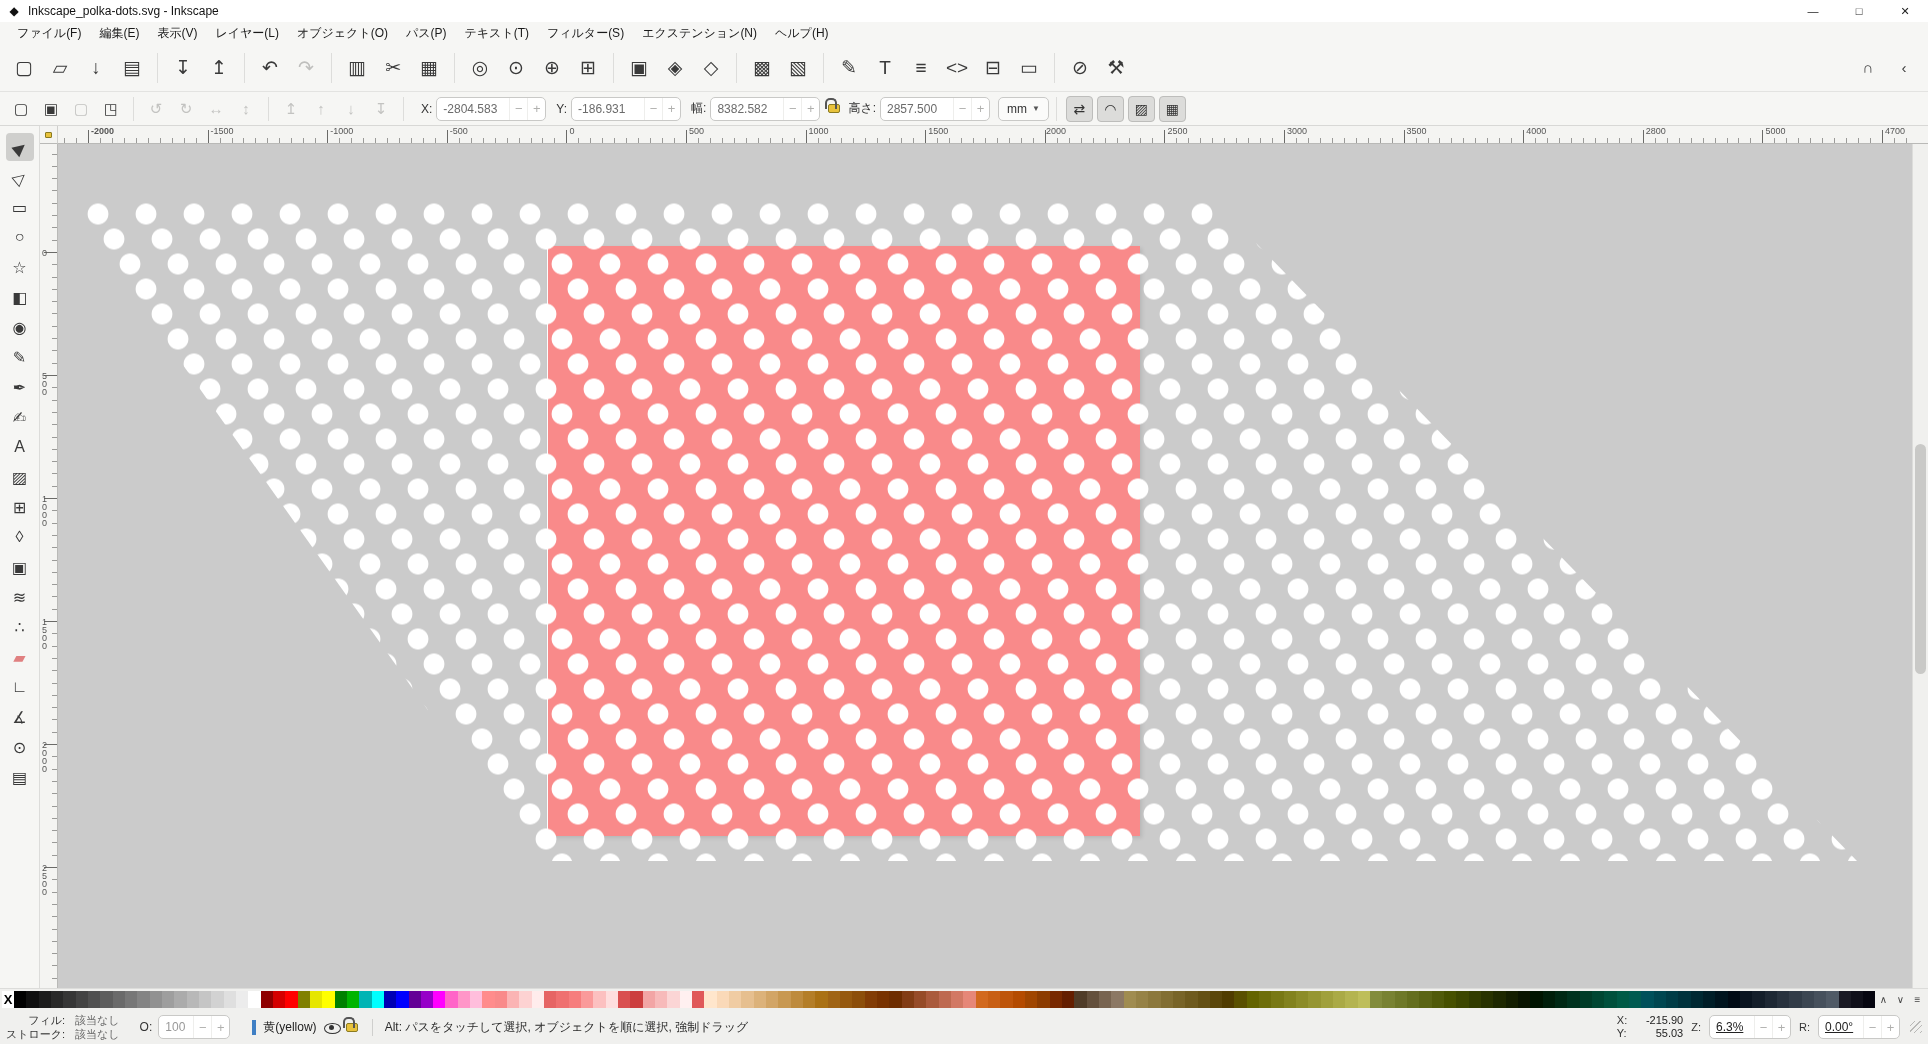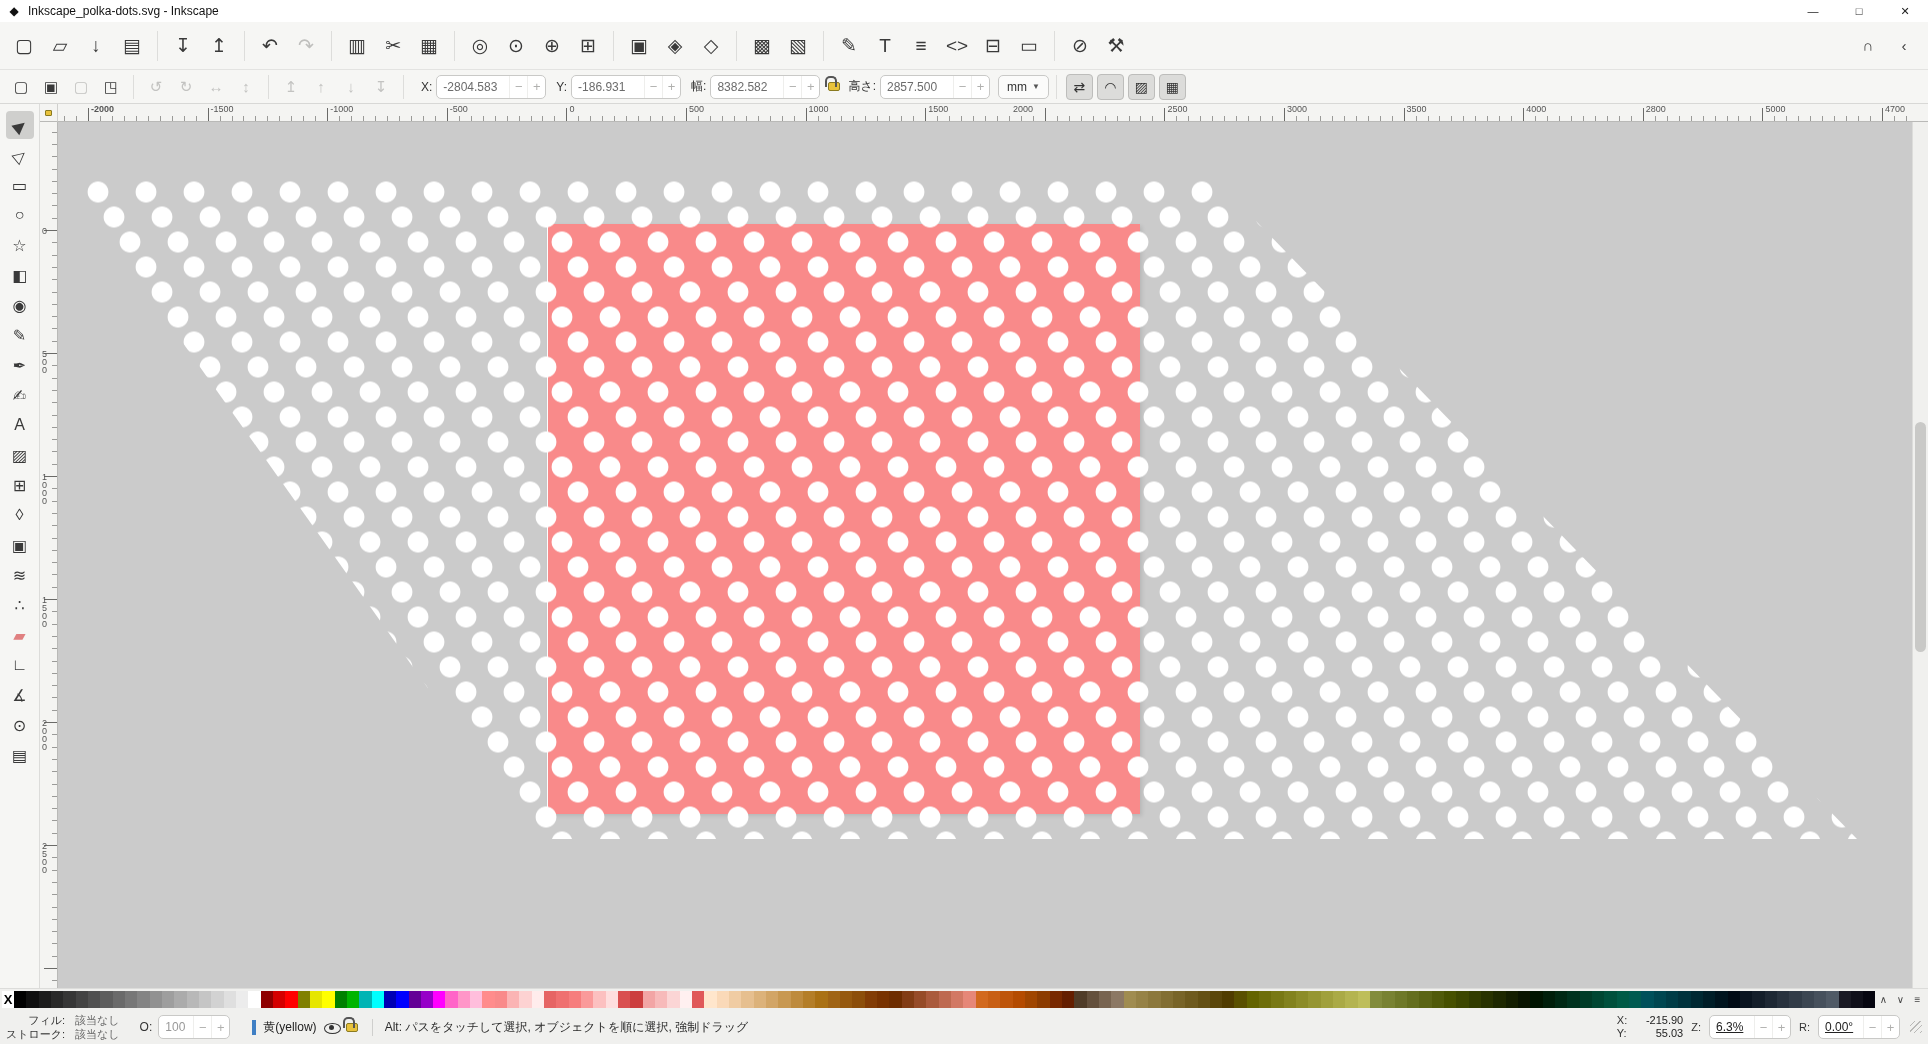--- a/index.html
+++ b/index.html
@@ -111,20 +111,32 @@
   <div class="titlebar">
     <span class="logo">◆</span>
     <span class="title">Inkscape_polka-dots.svg - Inkscape</span>
     <div class="win-controls">
       <span class="win-btn">—</span>
       <span class="win-btn">□</span>
       <span class="win-btn close">✕</span>
     </div>
   </div>
 
+  <div class="menubar" id="menu-bar">
+      <span class="menu-item">ファイル(F)</span>
+      <span class="menu-item">編集(E)</span>
+      <span class="menu-item">表示(V)</span>
+      <span class="menu-item">レイヤー(L)</span>
+      <span class="menu-item">オブジェクト(O)</span>
+      <span class="menu-item">パス(P)</span>
+      <span class="menu-item">テキスト(T)</span>
+      <span class="menu-item">フィルター(S)</span>
+      <span class="menu-item">エクステンション(N)</span>
+      <span class="menu-item">ヘルプ(H)</span>
+    </div>
 
   <div class="cmdbar" id="commands-toolbar">
       <span class="tb-icon">▢</span>
       <span class="tb-icon">▱</span>
       <span class="tb-icon">↓</span>
       <span class="tb-icon">▤</span>
       <span class="tb-sep"></span>
       <span class="tb-icon">↧</span>
       <span class="tb-icon">↥</span>
       <span class="tb-sep"></span>
@@ -307,21 +319,21 @@
           <div class="minor"></div>
             <div class="major"></div>
         <span class="h-label" style="left: 33px; font-weight: bold;">-2000</span>
             <span class="h-label" style="left: 152.6px;">-1500</span>
             <span class="h-label" style="left: 272.2px;">-1000</span>
             <span class="h-label" style="left: 391.8px;">-500</span>
             <span class="h-label" style="left: 511.4px;">0</span>
             <span class="h-label" style="left: 631px;">500</span>
             <span class="h-label" style="left: 750.6px;">1000</span>
             <span class="h-label" style="left: 870.2px;">1500</span>
-            <span class="h-label" style="left: 955px;">2000</span>
+            <span class="h-label" style="left: 988px;">2000</span>
             <span class="h-label" style="left: 1109.4px;">2500</span>
             <span class="h-label" style="left: 1229px;">3000</span>
             <span class="h-label" style="left: 1348.6px;">3500</span>
             <span class="h-label" style="left: 1468.2px;">4000</span>
             <span class="h-label" style="left: 1587.8px;">2800</span>
             <span class="h-label" style="left: 1707.4px;">5000</span>
             <span class="h-label" style="left: 1827px;">4700</span>
           </div>
         <div class="ruler-spacer-r"></div>
       </div>

